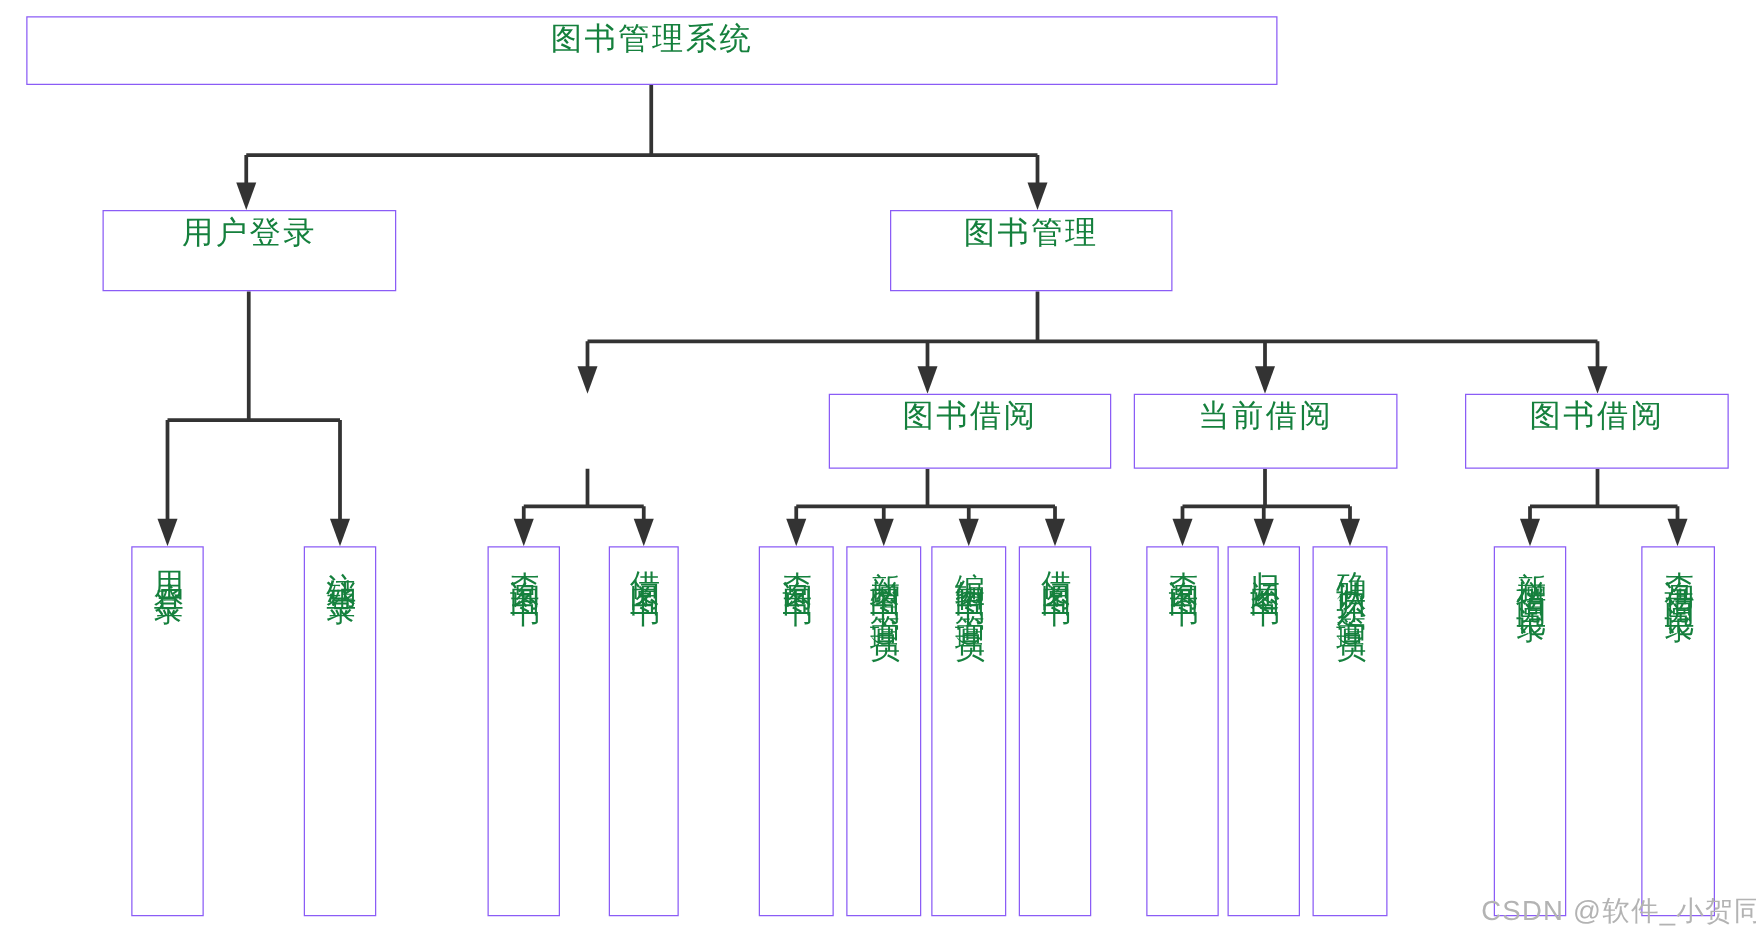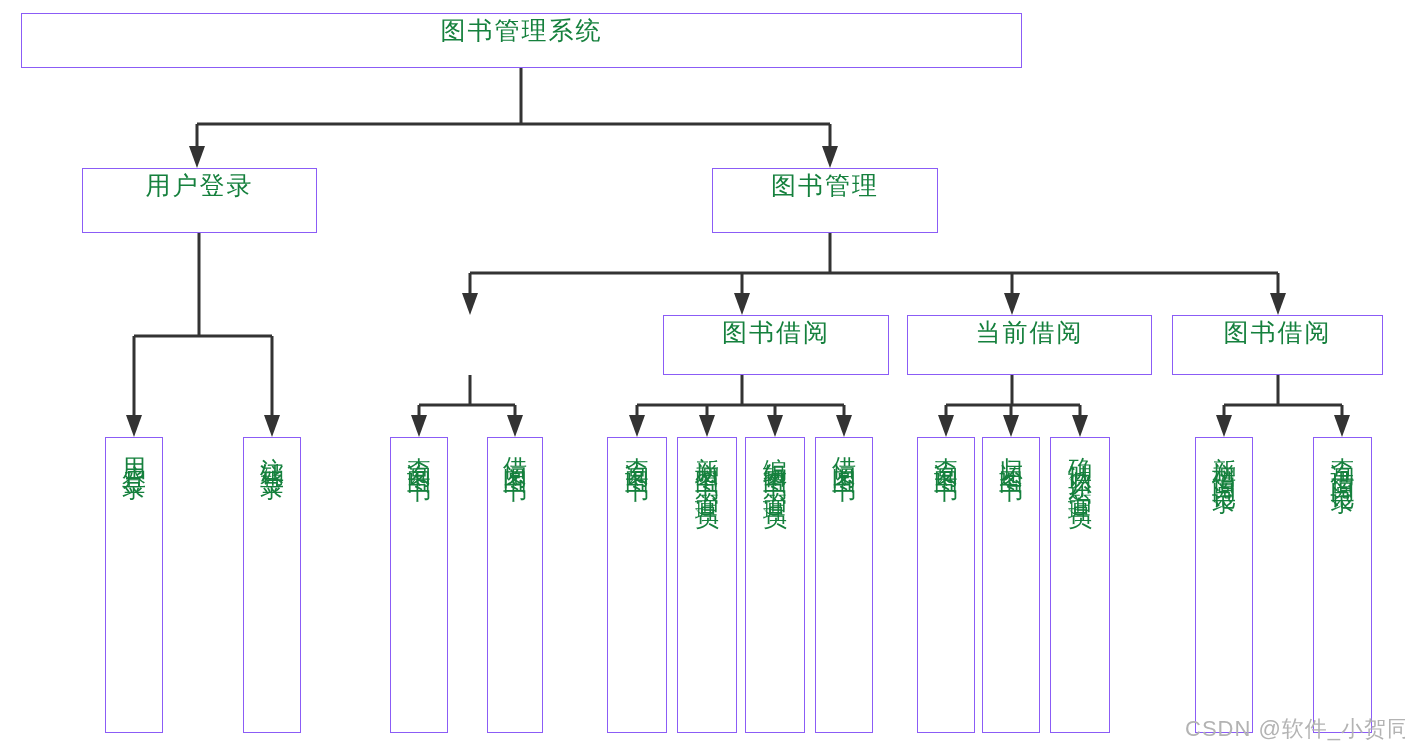--- a/index.html
+++ b/index.html
@@ -38,21 +38,21 @@
     letter-spacing: 7px;
     line-height: 1;
     white-space: nowrap;
   }
   
   #n-root          { left: 21px;   top: 13px;  width: 1001px; height: 55px; }
   #n-user-login    { left: 82px;   top: 168px; width: 235px;  height: 65px; }
   #n-book-mgmt     { left: 712px;  top: 168px; width: 226px;  height: 65px; }
   #n-new-book-rec  { left: 362px;  top: 315px; width: 216px;  height: 60px; }
   #n-book-borrow   { left: 648px;  top: 315px; width: 226px;  height: 60px; margin-left: 15px; }
-  #n-current-borrow{ left: 907px;  top: 315px; width: 245px;  height: 60px; }
+  #n-current-borrow{ left: 907px;  top: 315px; width: 211px;  height: 60px; }
   #n-borrow-record { left: 1172px; top: 315px; width: 211px;  height: 60px; }
   #n-v-user-login    { left: 105px;  top: 437px; width: 58px; height: 296px; }
   #n-v-logout        { left: 243px;  top: 437px; width: 58px; height: 296px; }
   #n-v-query-book-1  { left: 390px;  top: 437px; width: 58px; height: 296px; }
   #n-v-borrow-book-1 { left: 487px;  top: 437px; width: 56px; height: 296px; }
   #n-v-query-book-2  { left: 607px;  top: 437px; width: 60px; height: 296px; }
   #n-v-add-book      { left: 677px;  top: 437px; width: 60px; height: 296px; }
   #n-v-edit-book     { left: 745px;  top: 437px; width: 60px; height: 296px; }
   #n-v-borrow-book-2 { left: 815px;  top: 437px; width: 58px; height: 296px; }
   #n-v-query-book-3  { left: 917px;  top: 437px; width: 58px; height: 296px; }

